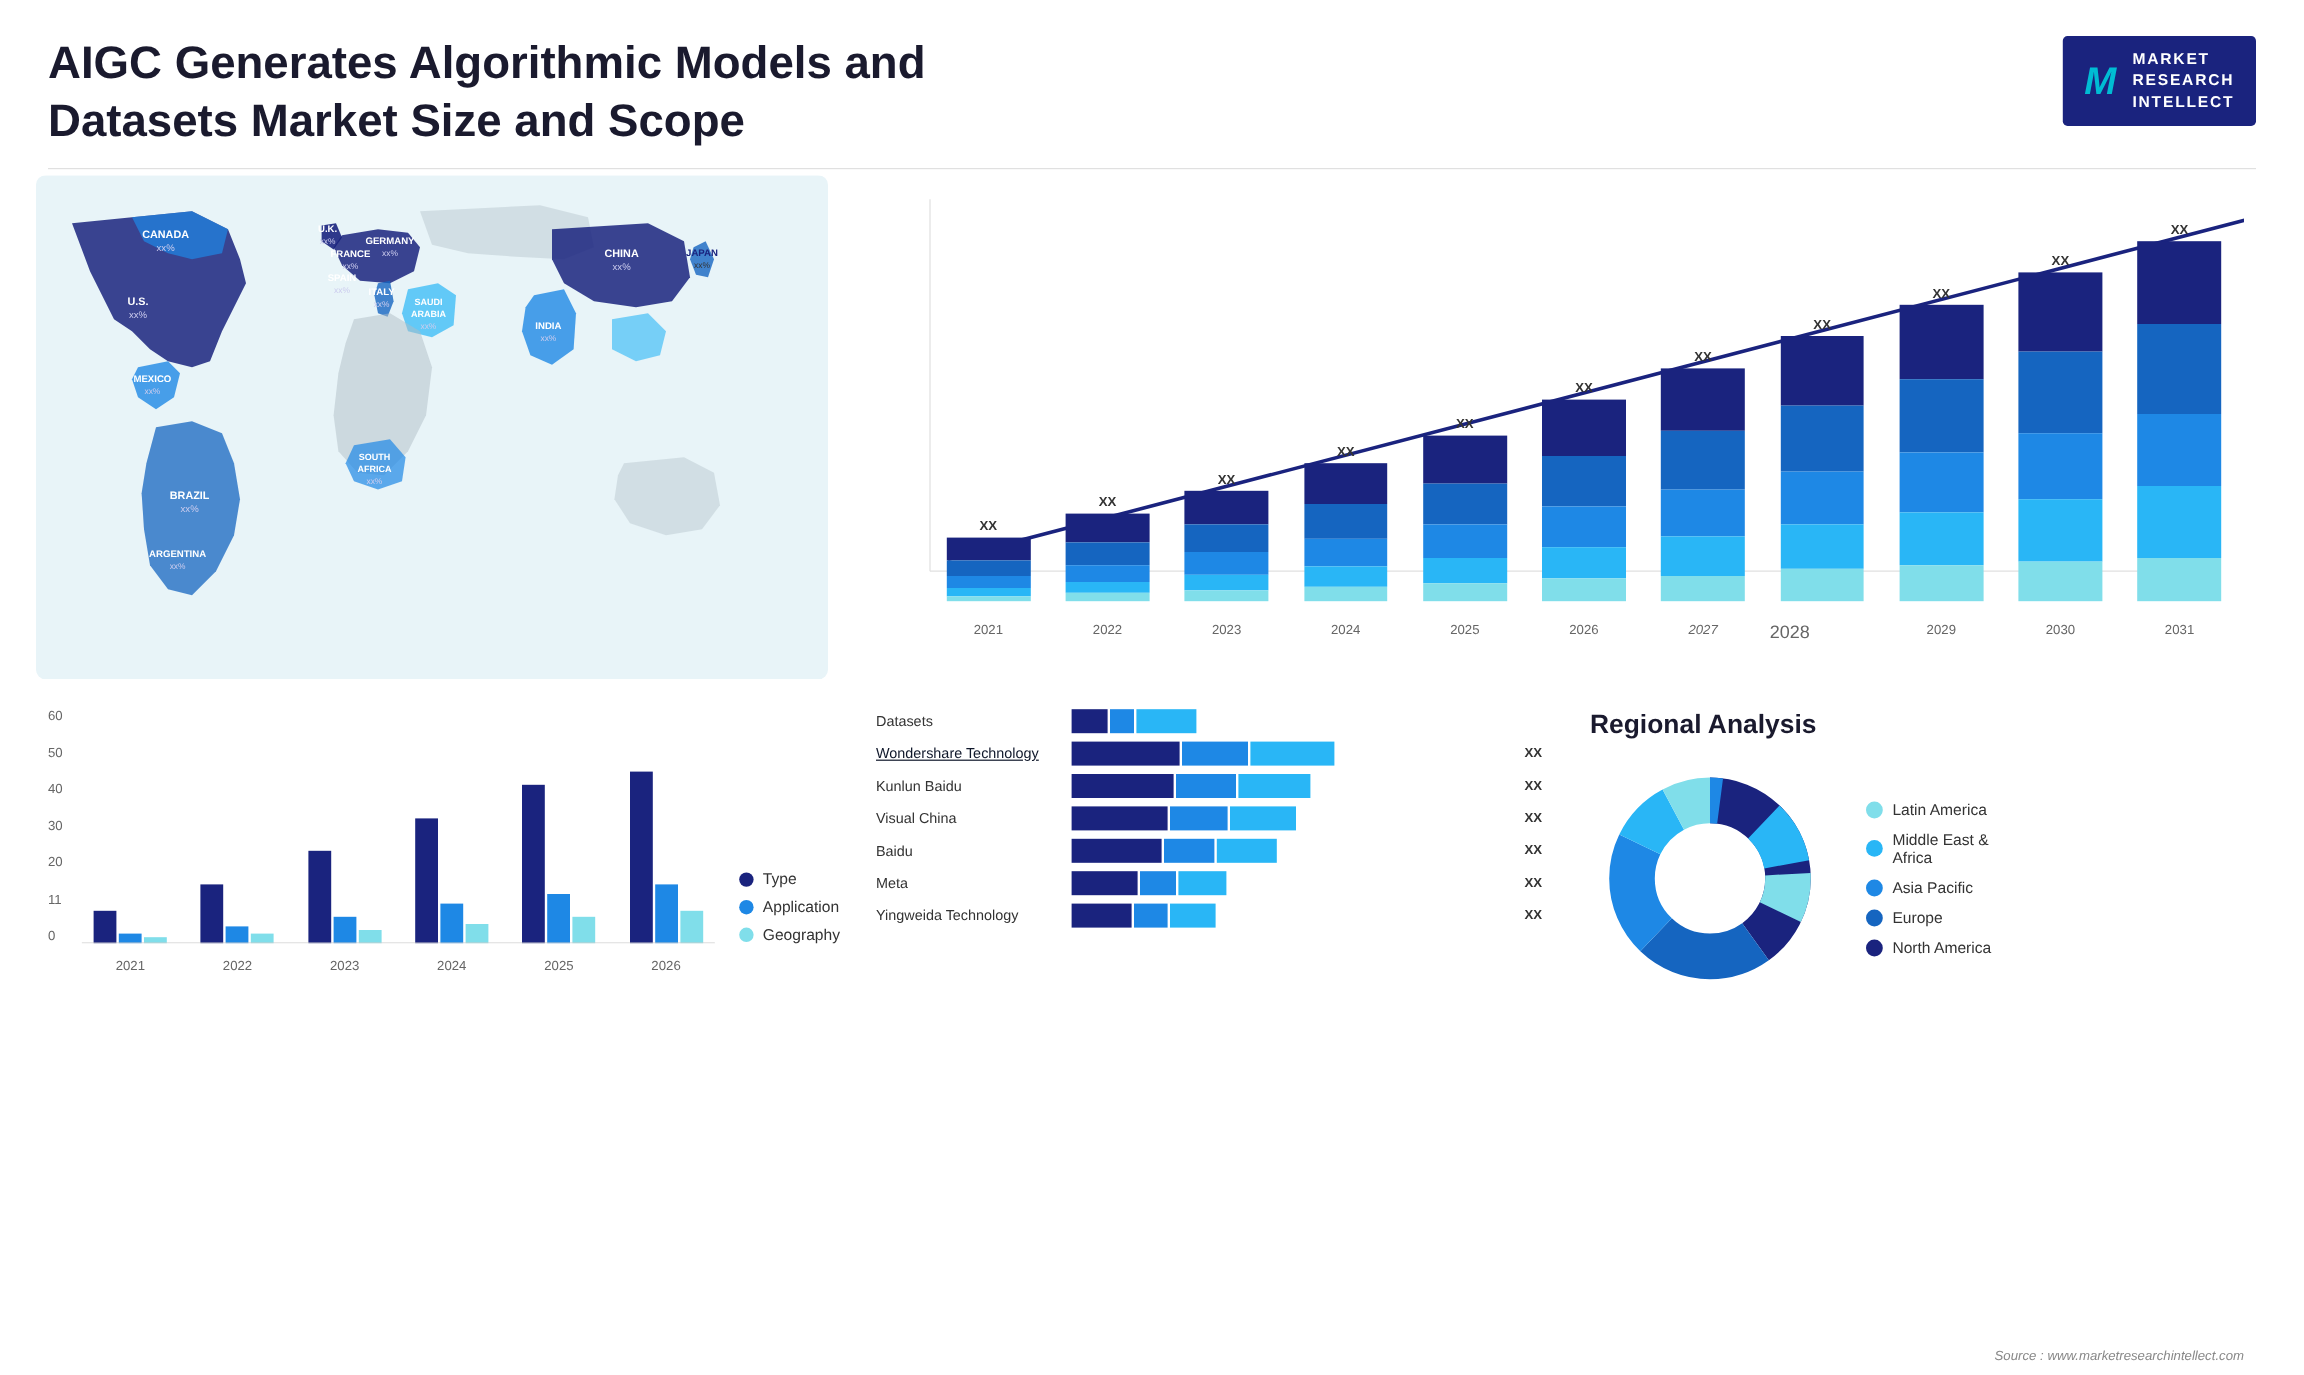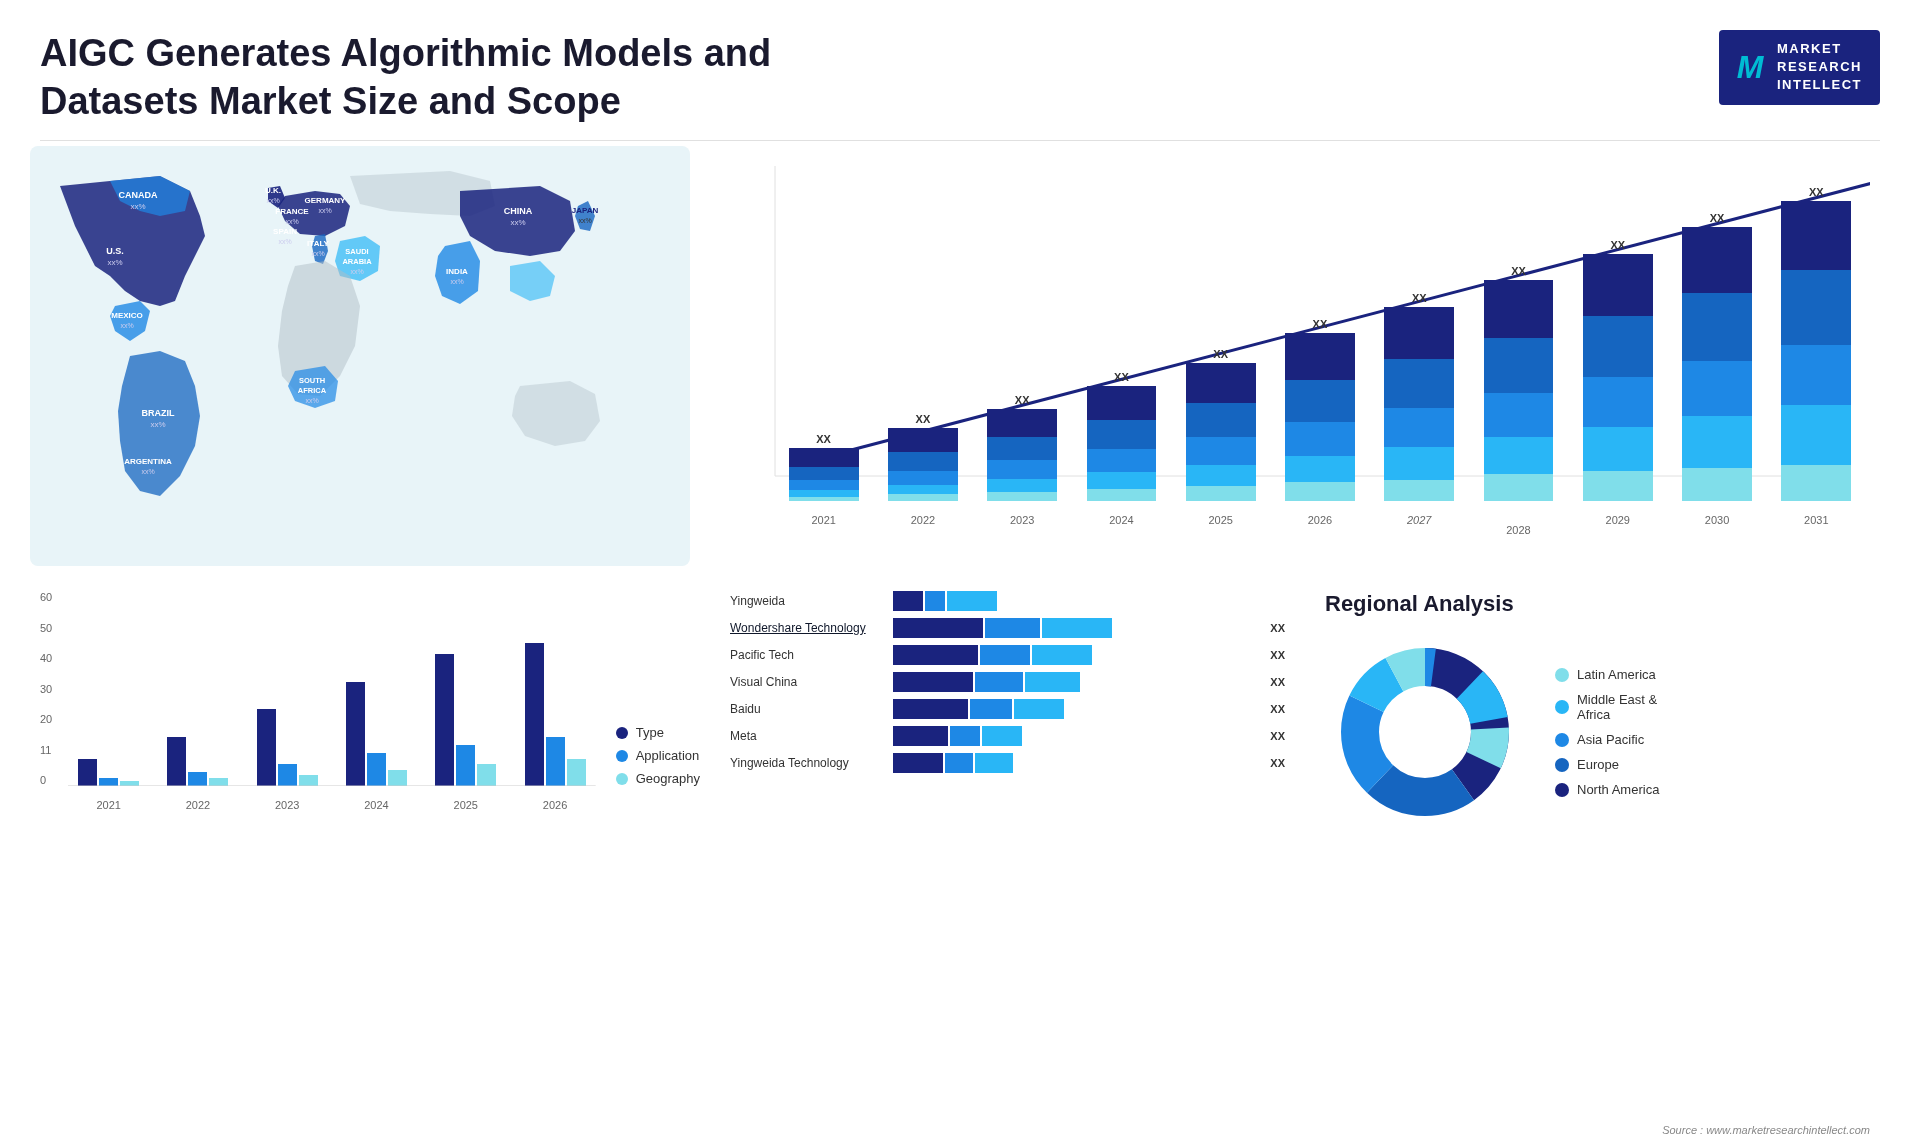--- a/index.html
+++ b/index.html
@@ -357,21 +357,21 @@
         </div>
 
       <div id="bar-chart-xlabels" style="position:absolute; left:40px; right:10px; bottom:0; display:flex; gap:12px;">
       <div style="flex: 1 1 0%; text-align: center; font-size: 11px; color: rgb(102, 102, 102); margin-top: 5px;">2021</div>
           <div style="flex: 1 1 0%; text-align: center; font-size: 11px; color: rgb(102, 102, 102); margin-top: 5px;">2022</div>
           <div style="flex: 1 1 0%; text-align: center; font-size: 11px; color: rgb(102, 102, 102); margin-top: 5px;">2023</div>
           <div style="flex: 1 1 0%; text-align: center; font-size: 11px; color: rgb(102, 102, 102); margin-top: 5px;">2024</div>
           <div style="flex: 1 1 0%; text-align: center; font-size: 11px; color: rgb(102, 102, 102); margin-top: 5px;">2025</div>
           <div style="flex: 1 1 0%; text-align: center; font-size: 11px; color: rgb(102, 102, 102); margin-top: 5px;">2026</div>
           <div style="flex: 1 1 0%; text-align: center; font-size: 11px; color: rgb(102, 102, 102); margin-top: 5px; font-style: italic;">2027</div>
-          <div style="flex: 1 1 0%; text-align: center; font-size: 11px; color: rgb(102, 102, 102); margin-top: 15px;">2028</div>
+          <div style="flex: 1 1 0%; font-size: 15px; color: rgb(102, 102, 102); margin-top: 5px;">2028</div>
           <div style="flex: 1 1 0%; text-align: center; font-size: 11px; color: rgb(102, 102, 102); margin-top: 5px;">2029</div>
           <div style="flex: 1 1 0%; text-align: center; font-size: 11px; color: rgb(102, 102, 102); margin-top: 5px;">2030</div>
           <div style="flex: 1 1 0%; text-align: center; font-size: 11px; color: rgb(102, 102, 102); margin-top: 5px;">2031</div>
         </div>
     </div>
   </div>
 
   <div style="padding: 5px 10px;">
     <div style="display:flex; gap:20px; align-items:flex-end;">
 
@@ -471,38 +471,38 @@
         </div>
       </div>
     </div>
   </div>
 
   <div style="display:grid; grid-template-columns:1fr 1fr; gap:20px;">
 
     <div style="padding:5px 10px;">
       <div id="players-list">
           <div style="display: flex; align-items: center; margin-bottom: 7px; gap: 8px;">
-            <div style="font-size: 12px; color: rgb(51, 51, 51); width: 155px; flex-shrink: 0;">Yingweida</div>
+            <div style="font-size: 12px; color: rgb(51, 51, 51); width: 155px; flex-shrink: 0;">Datasets</div>
             <div style="display: flex; gap: 2px; flex: 1 1 0%;">
               <div style="height: 20px; width: 30px; background: rgb(26, 35, 126);"></div>
               <div style="height: 20px; width: 20px; background: rgb(30, 136, 229);"></div>
               <div style="height: 20px; width: 50px; background: rgb(41, 182, 246);"></div>
             </div>
           </div>
           <div style="display: flex; align-items: center; margin-bottom: 7px; gap: 8px;">
             <div style="font-size: 12px; color: #0f172a; width: 155px; flex-shrink: 0; text-decoration: underline;">Wondershare Technology</div>
             <div style="display: flex; gap: 2px; flex: 1 1 0%;">
               <div style="height: 20px; width: 90px; background: rgb(26, 35, 126);"></div>
               <div style="height: 20px; width: 55px; background: rgb(30, 136, 229);"></div>
               <div style="height: 20px; width: 70px; background: rgb(41, 182, 246);"></div>
             </div>
             <div style="font-size: 11px; font-weight: 700; color: rgb(51, 51, 51); margin-left: 4px;">XX</div>
           </div>
           <div style="display: flex; align-items: center; margin-bottom: 7px; gap: 8px;">
-            <div style="font-size: 12px; color: rgb(51, 51, 51); width: 155px; flex-shrink: 0;">Pacific Tech</div>
+            <div style="font-size: 12px; color: rgb(51, 51, 51); width: 155px; flex-shrink: 0;">Kunlun Baidu</div>
             <div style="display: flex; gap: 2px; flex: 1 1 0%;">
               <div style="height: 20px; width: 85px; background: rgb(26, 35, 126);"></div>
               <div style="height: 20px; width: 50px; background: rgb(30, 136, 229);"></div>
               <div style="height: 20px; width: 60px; background: rgb(41, 182, 246);"></div>
             </div>
             <div style="font-size: 11px; font-weight: 700; color: rgb(51, 51, 51); margin-left: 4px;">XX</div>
           </div>
           <div style="display: flex; align-items: center; margin-bottom: 7px; gap: 8px;">
             <div style="font-size: 12px; color: rgb(51, 51, 51); width: 155px; flex-shrink: 0;">Visual China</div>
             <div style="display: flex; gap: 2px; flex: 1 1 0%;">

